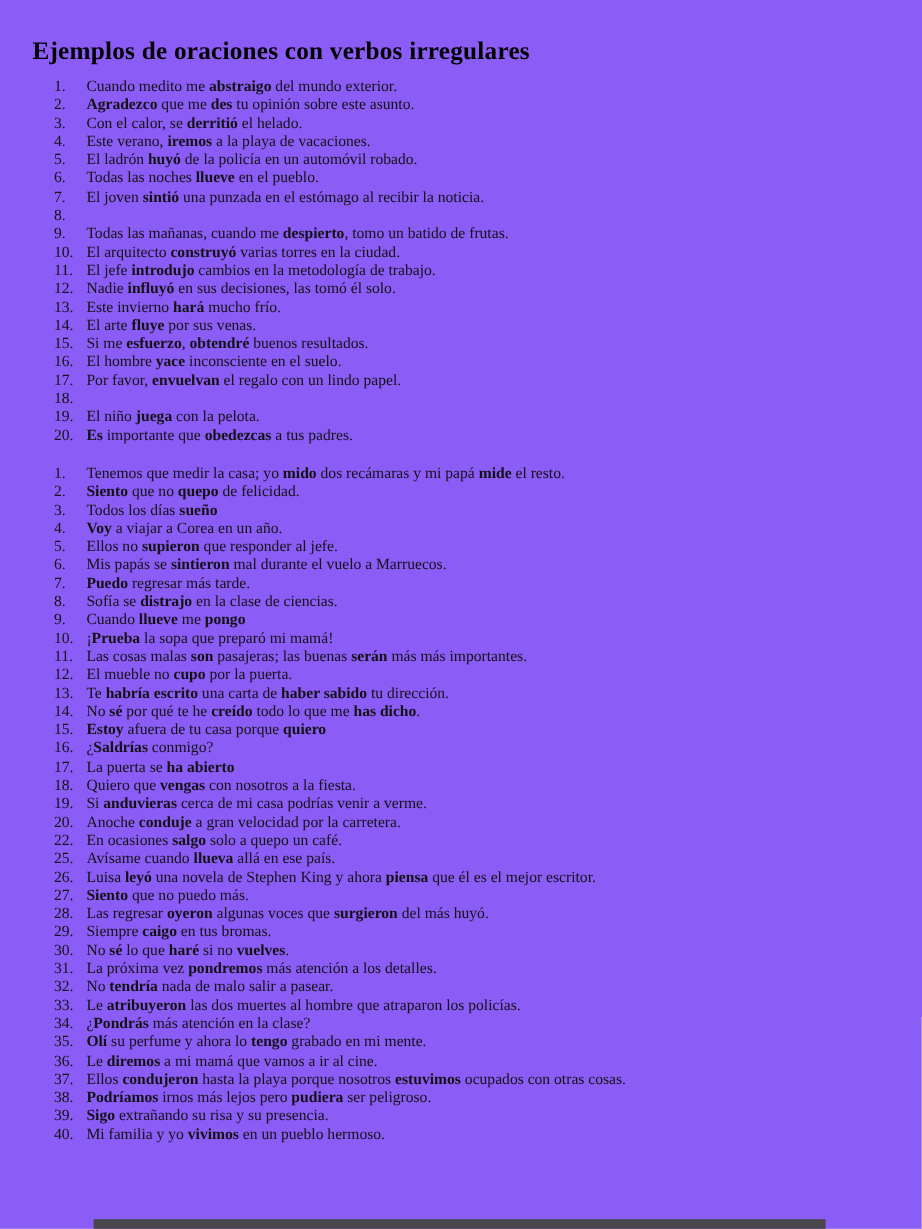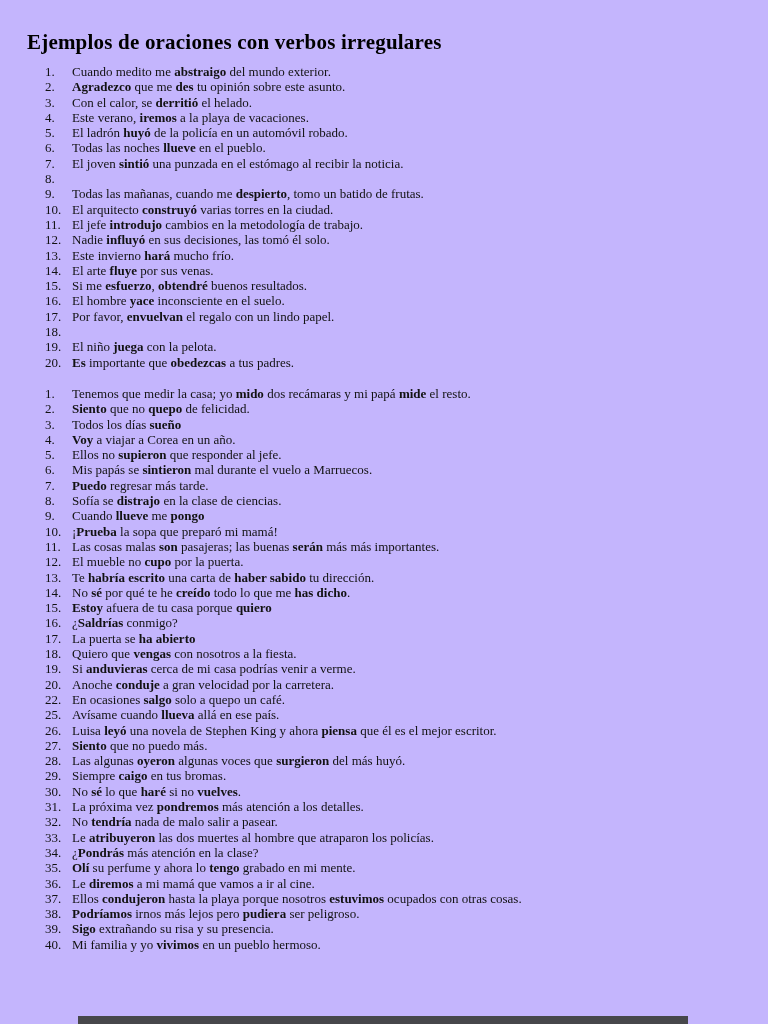--- a/index.html
+++ b/index.html
@@ -11,21 +11,21 @@
     width: 768px;
     height: 1024px;
     position: relative;
     overflow: hidden;
     font-family: "Liberation Serif", "DejaVu Serif", serif;
     color: #121212;
   }
   .page {
     position: absolute;
     inset: 0;
-    background: #c4b5fd;
+    background: #8b5cf6;
   }
   .doc-title {
     margin: 0;
     position: absolute;
     left: 27px;
     top: 30px;
     font-size: 21px;
     font-weight: bold;
     color: #000000;
     letter-spacing: 0.2px;
@@ -241,21 +241,21 @@
       <div class="row">
         <span class="num">26.</span>
         <span class="txt"><span>Luisa </span><b>leyó</b><span> una novela de Stephen King y ahora </span><b>piensa</b><span> que él es el mejor escritor.</span></span>
       </div>
       <div class="row">
         <span class="num">27.</span>
         <span class="txt"><b>Siento</b><span> que no puedo más.</span></span>
       </div>
       <div class="row">
         <span class="num">28.</span>
-        <span class="txt"><span>Las algunas </span><b>oyeron</b><span> algunas voces que </span><b>surgieron</b><span> del más huyó.</span></span>
+        <span class="txt"><span>Las regresar </span><b>oyeron</b><span> algunas voces que </span><b>surgieron</b><span> del más huyó.</span></span>
       </div>
       <div class="row">
         <span class="num">29.</span>
         <span class="txt"><span>Siempre </span><b>caigo</b><span> en tus bromas.</span></span>
       </div>
       <div class="row">
         <span class="num">30.</span>
         <span class="txt"><span>No </span><b>sé</b><span> lo que </span><b>haré</b><span> si no </span><b>vuelves</b><span>.</span></span>
       </div>
       <div class="row">

